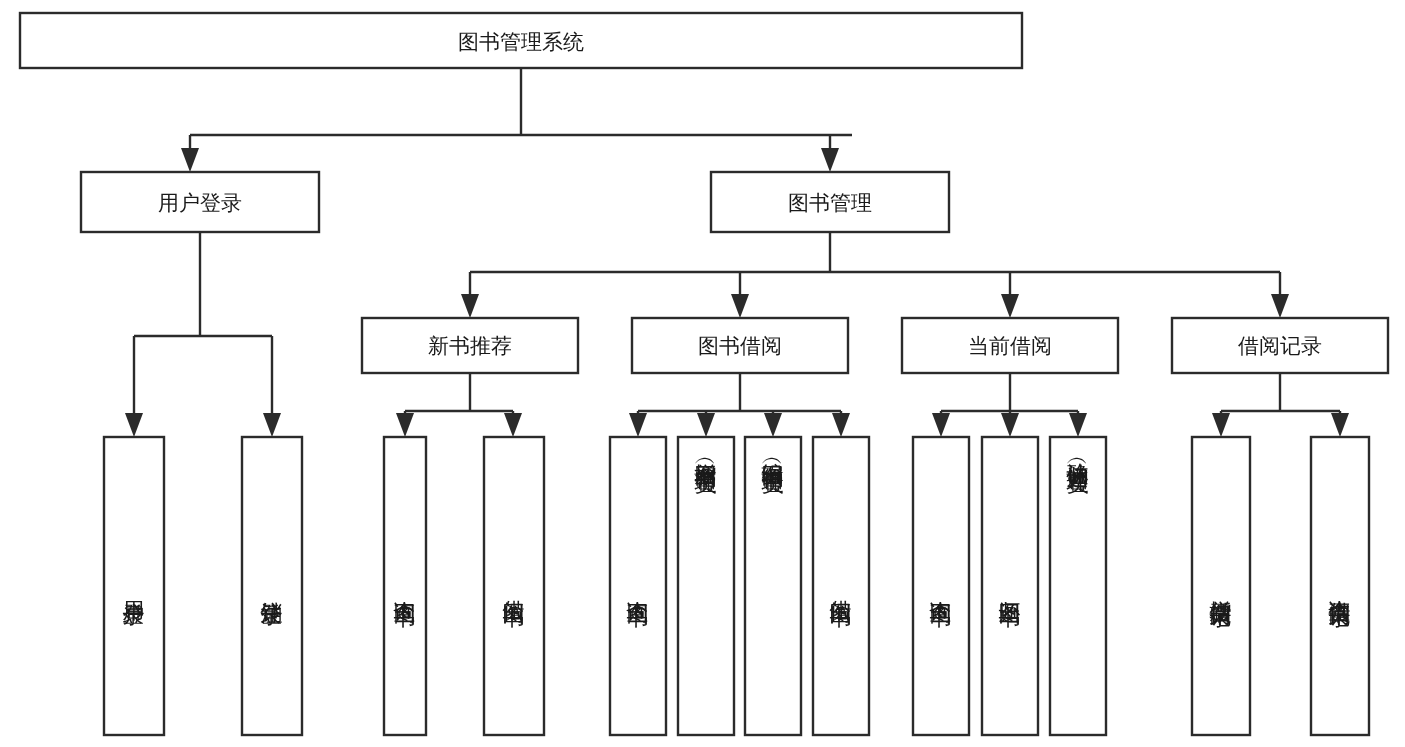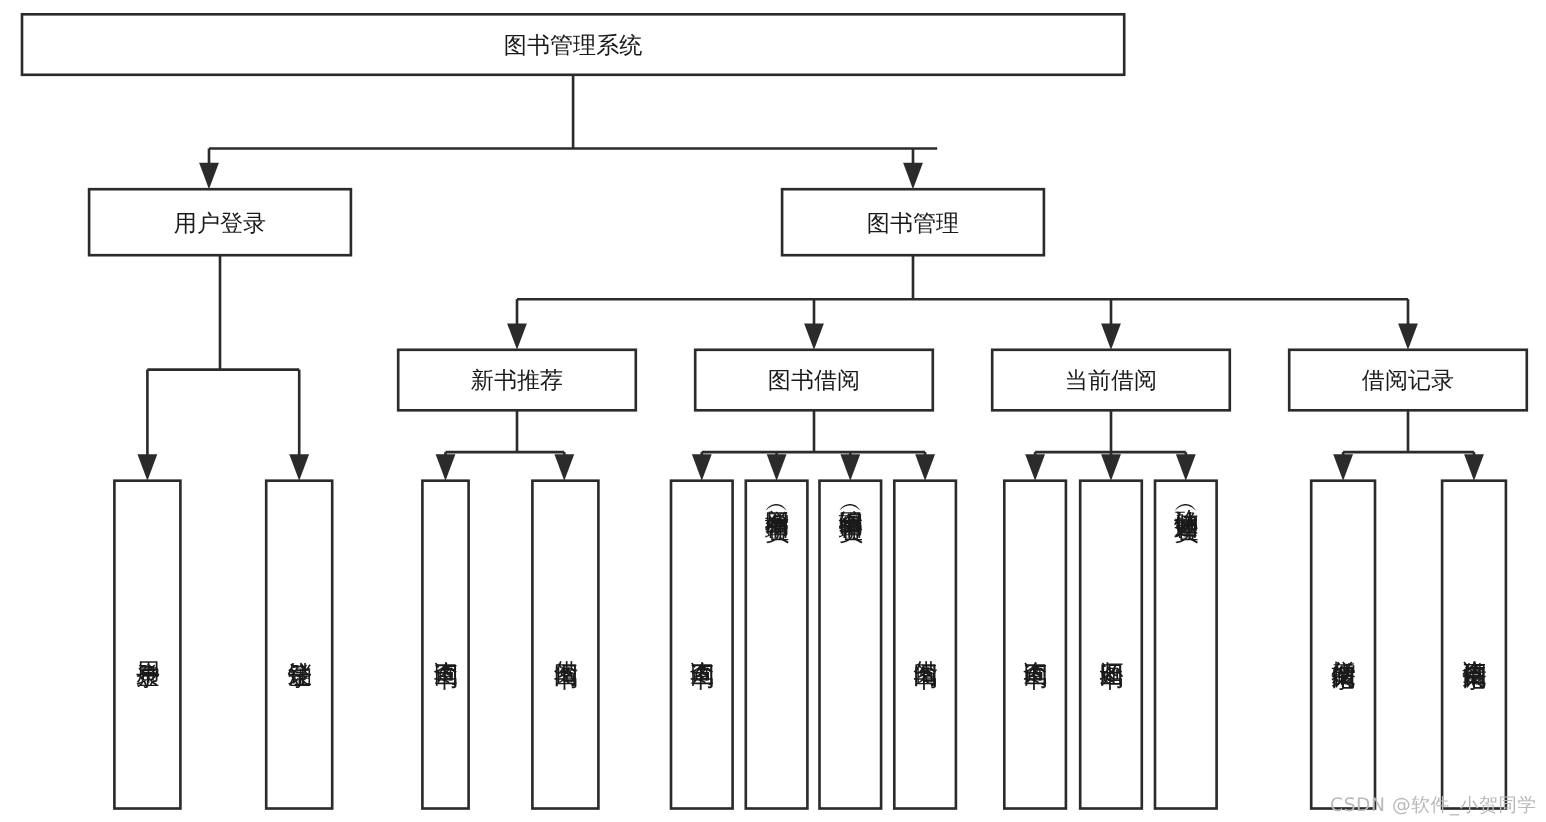--- a/index.html
+++ b/index.html
@@ -259,15 +259,14 @@
   </div>
 
   <div class="leaf-label-wrap" style="left:1192px; top:437px; width:58px; height:298px;">
     <span class="leaf-label">新增借阅记录</span>
   </div>
 
   <div class="leaf-label-wrap" style="left:1311px; top:437px; width:58px; height:298px;">
     <span class="leaf-label">查询借阅记录</span>
   </div>
 
-  <div class="watermark">CSDN @软件_小贺同学</div>
 
 </div>
 
 </body></html>

